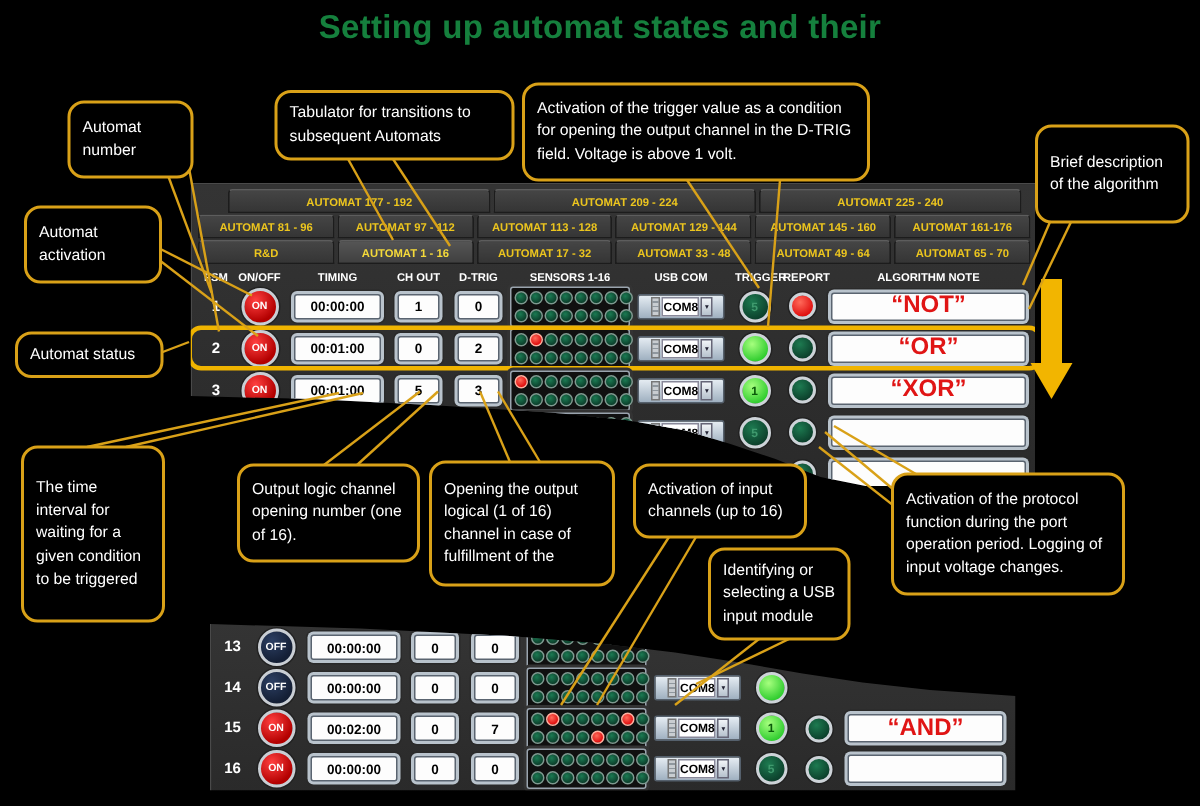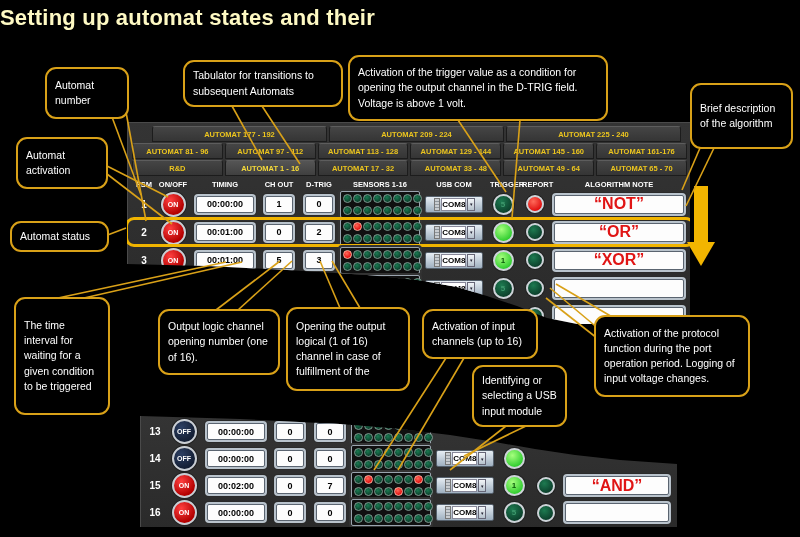--- a/index.html
+++ b/index.html
@@ -1,18 +1,18 @@
 <!DOCTYPE html>
 <html><head>
 <meta charset="utf-8">
 <style>
   html,body{margin:0;padding:0;background:#000;}
   body{width:800px;height:537px;position:relative;overflow:hidden;
        font-family:"Liberation Sans",sans-serif;-webkit-font-smoothing:antialiased;}
-  .title{position:absolute;top:5px;left:0;width:100%;text-align:left;color:#fef9c3;
+  .title{position:absolute;top:5px;left:0;width:100%;text-align:center;color:#15803d;
          font-size:22px;font-weight:bold;letter-spacing:.2px;}
   
   .panel{position:absolute;background:linear-gradient(#343434,#2a2a2a);border:1px solid #4a4a4a;}
   .panel-top{left:127px;top:122px;width:563px;height:202px;
     clip-path:polygon(0 0,563px 0,563px 202px,450px 202px,420px 196px,390px 184px,360px 174px,
       330px 165px,290px 158px,240px 153px,160px 148px,80px 144px,0 142px);}
   .panel-bottom{left:140px;top:415px;width:537px;height:112px;border-bottom:4px solid #3e3e3e;
     clip-path:polygon(0 112px,0 1px,100px 4px,200px 9px,260px 14px,310px 20px,355px 27px,
       395px 34px,435px 40px,480px 45px,537px 49px,537px 112px);}
   
@@ -594,21 +594,21 @@
     </div>
     <div class="callout" style="left:16px;top:137px;width:92px;min-height:52px">
       <span>Automat activation</span>
     </div>
     <div class="callout" style="left:10px;top:221px;width:99px;min-height:30px">
       <span>Automat status</span>
     </div>
     <div class="callout" style="left:183px;top:60px;width:160px;min-height:47px">
       <span>Tabulator for transitions to subsequent Automats</span>
     </div>
-    <div class="callout" style="left:348px;top:55px;width:260px;min-height:66px">
+    <div class="callout" style="left:348px;top:55px;width:232px;min-height:66px">
       <span>Activation of the trigger value as a condition for opening the output channel in the D-TRIG field. Voltage is above 1 volt.</span>
     </div>
     <div class="callout" style="left:690px;top:83px;width:103px;min-height:66px">
       <span>Brief description of the algorithm</span>
     </div>
     <div class="callout" style="left:14px;top:297px;width:96px;min-height:118px">
       <span>The time interval for waiting for a given condition to be triggered</span>
     </div>
     <div class="callout" style="left:158px;top:309px;width:122px;min-height:66px">
       <span>Output logic channel opening number (one of 16).</span>

